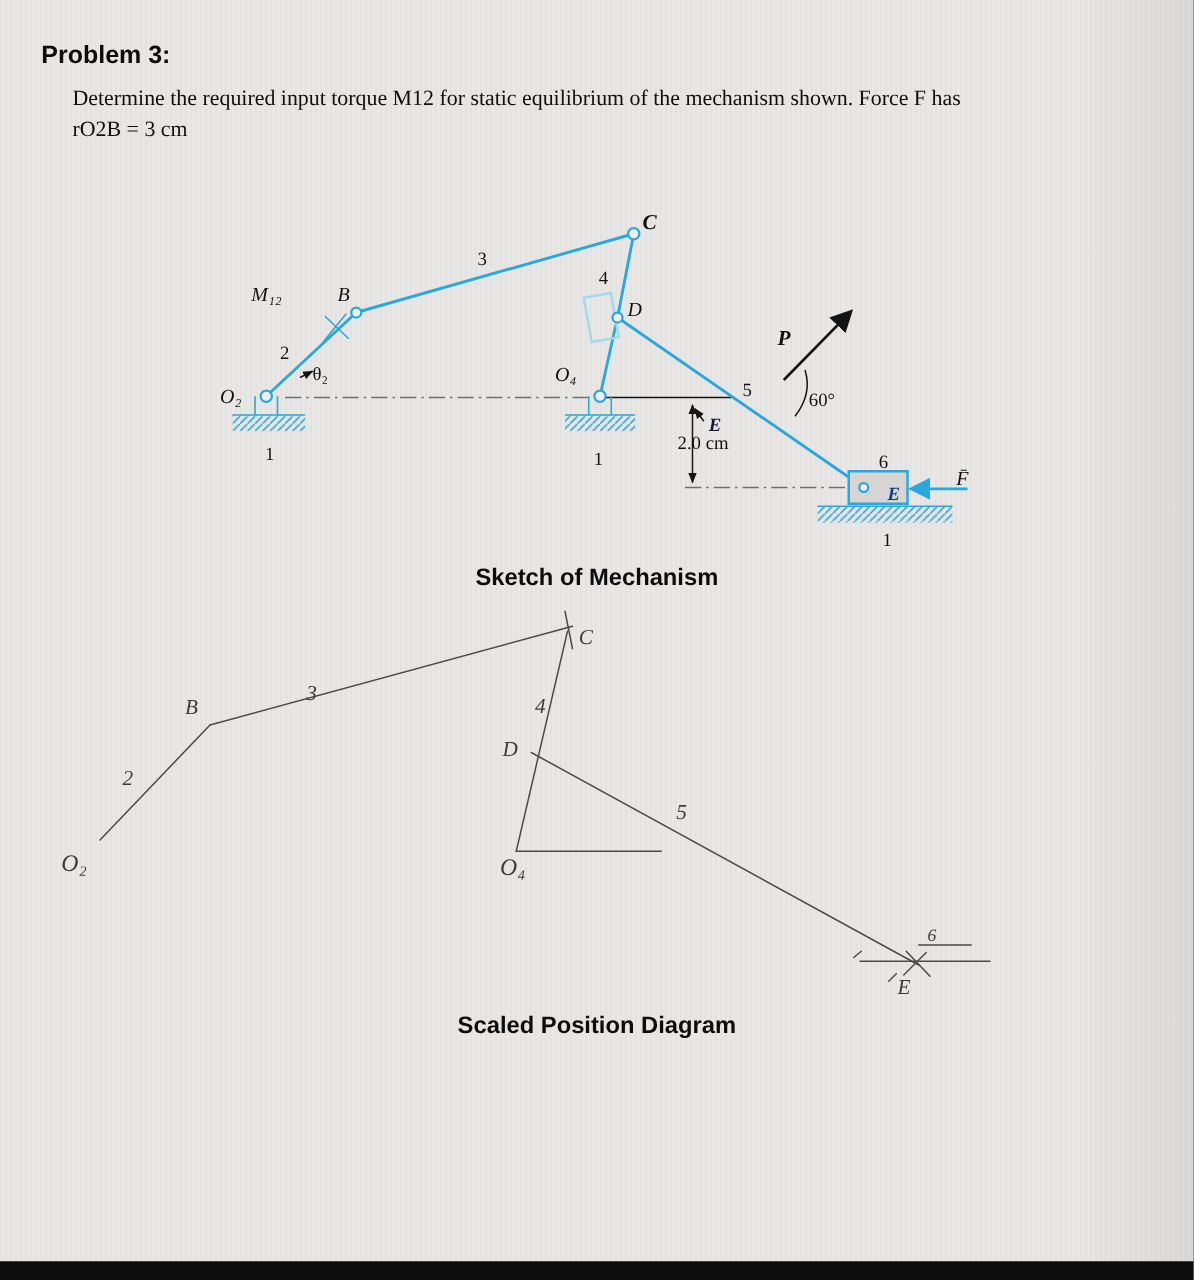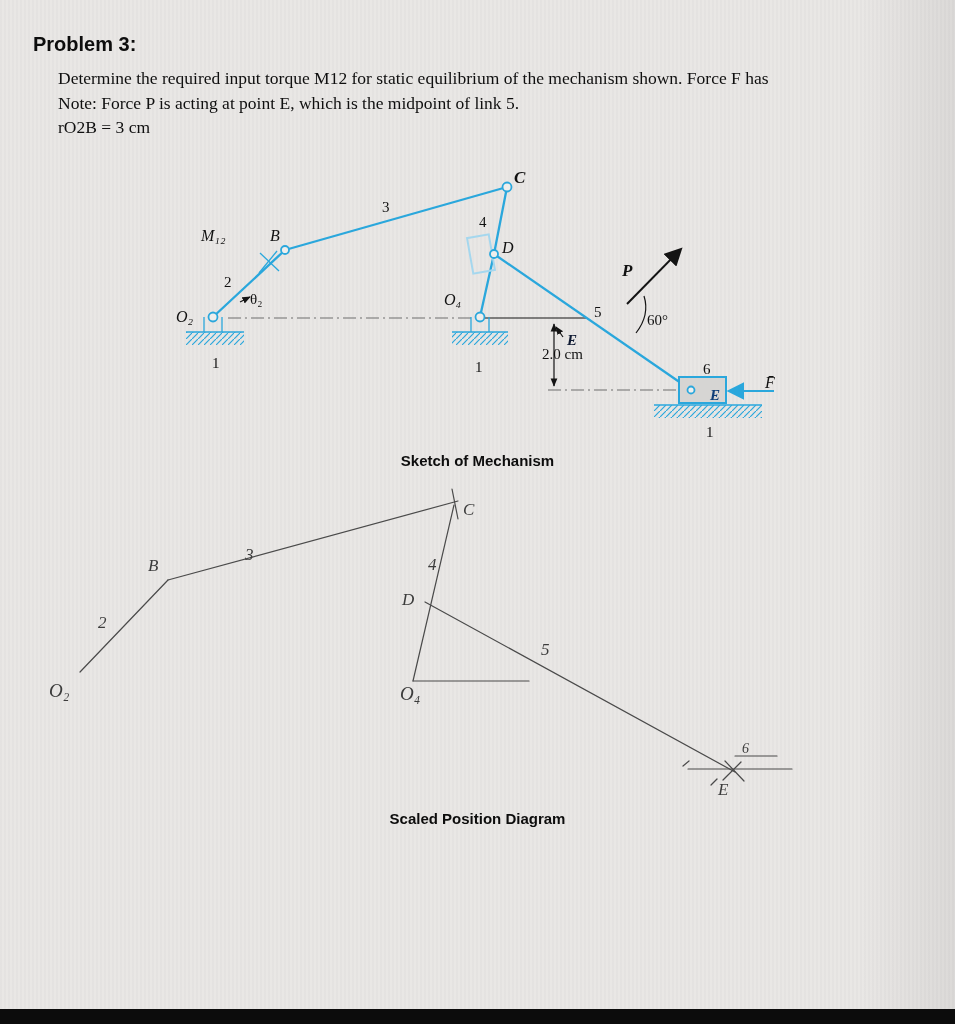--- a/index.html
+++ b/index.html
@@ -11,21 +11,21 @@
       #e9e7e5;
     font-family:"Liberation Serif", serif;color:#111;
   }
   .title{
     position:absolute;left:33px;top:33px;
     font-family:"Liberation Sans", sans-serif;font-weight:700;font-size:20px;color:#0d0d0d;
   }
   .body-text{position:absolute;left:33px;top:66px;font-size:17.5px;line-height:24.5px;color:#0f0f0f;margin-left:25px;}
   .caption{
     position:absolute;left:0;width:955px;text-align:center;
-    font-family:"Liberation Sans", sans-serif;font-weight:700;font-size:15px;color:#0d0d0d;
+    font-family:"Liberation Sans", sans-serif;font-weight:700;font-size:19px;color:#0d0d0d;
   }
   .caption-sketch{top:452px;}
   .caption-pos{top:810px;}
   .sketch-svg{position:absolute;left:150px;top:165px;}
   .pos-svg{position:absolute;left:35px;top:485px;}
   .bottom-bar{position:absolute;left:0;bottom:0;width:955px;height:15px;background:#0c0c0c;}
 
   
   .link{stroke:#2aa7dc;stroke-width:2.3;fill:none;stroke-linecap:round;}
   .bluethin{stroke:#2aa7dc;stroke-width:1.3;fill:none;}
@@ -49,21 +49,20 @@
 </style>
 </head>
 <body>
 
 <div class="page">
 
   <div class="title">Problem 3:</div>
 
   <div class="body-text">
     <div>Determine the required input torque M12 for static equilibrium of the mechanism shown. Force F has</div>
-    <div>Note: Force P is acting at point E, which is the midpoint of link 5.</div>
     <div>rO2B = 3 cm</div>
   </div>
 
   <svg class="sketch-svg" width="680" height="292" viewBox="0 0 680 292">
     <defs>
       <marker id="arrBlack" viewBox="0 0 10 10" refX="8" refY="5" markerWidth="9" markerHeight="9" orient="auto-start-reverse">
         <path d="M0,0 L10,5 L0,10 z" fill="#141414"></path>
       </marker>
       <marker id="arrBlue" viewBox="0 0 10 10" refX="8" refY="5" markerWidth="8" markerHeight="8" orient="auto-start-reverse">
         <path d="M0,0 L10,5 L0,10 z" fill="#2aa7dc"></path>

